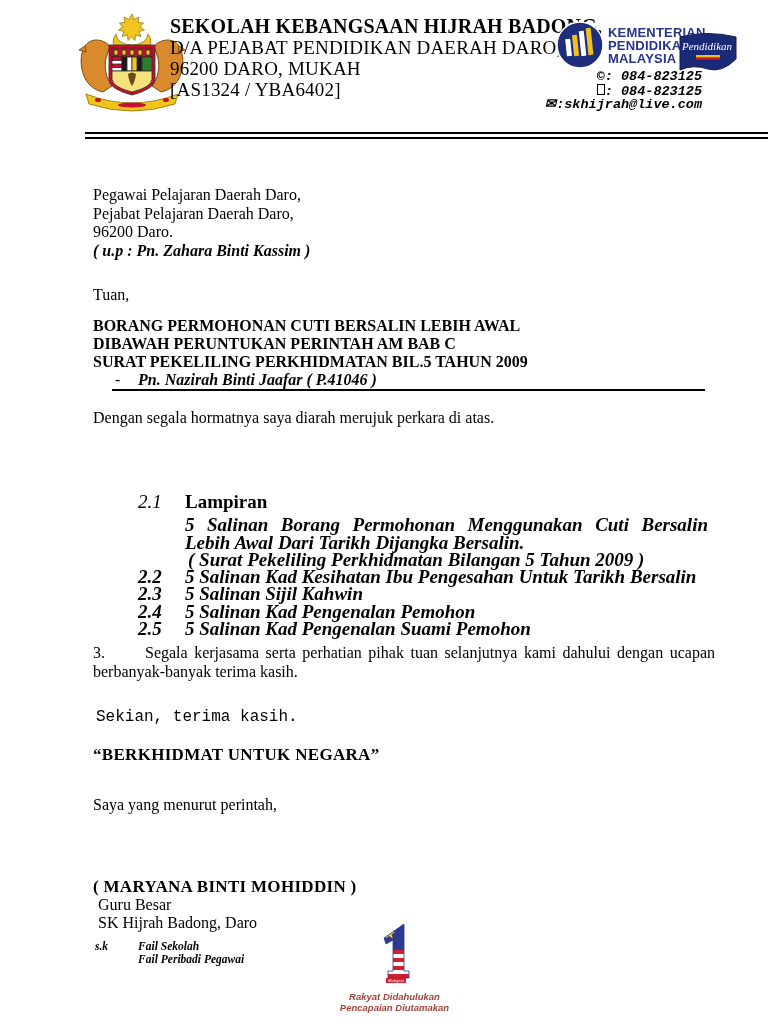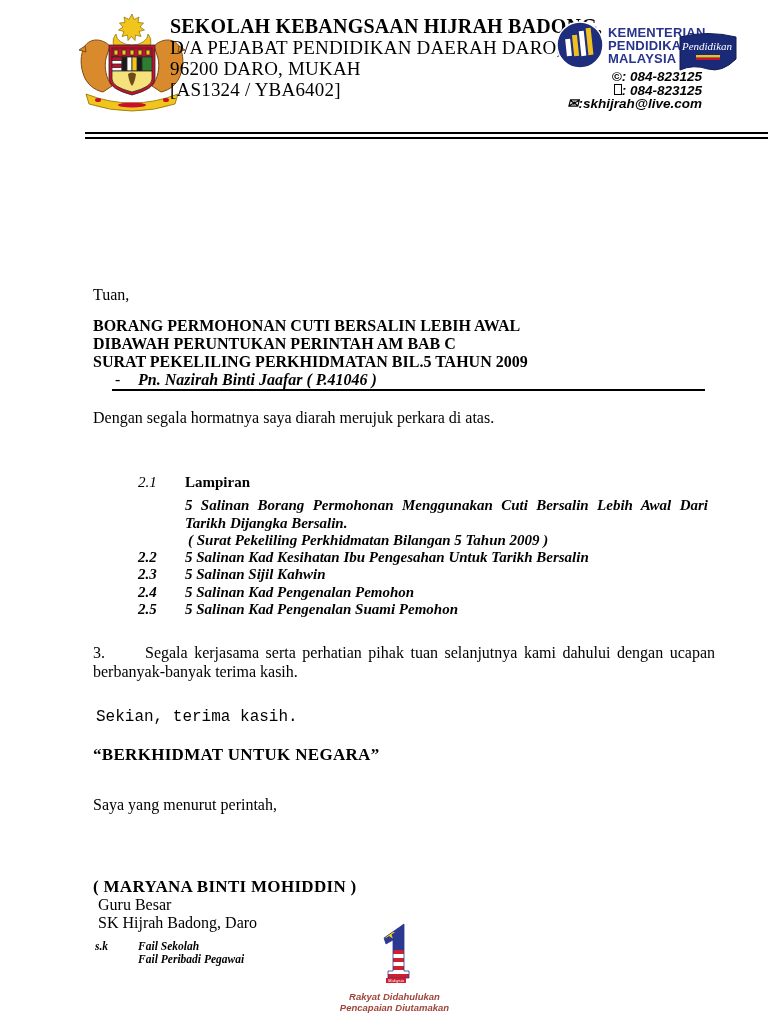--- a/index.html
+++ b/index.html
@@ -8,21 +8,21 @@
   .abs{position:absolute;}
 
   
   .school{left:170px;top:16px;line-height:21px;letter-spacing:.2px;}
   .school .l1{font-weight:bold;font-size:20px;}
   .school .l2{font-size:19px;}
   .kpm{left:556px;top:21px;display:flex;align-items:center;gap:4px;}
   .kpm-text{font-family:"Liberation Sans",sans-serif;font-weight:bold;font-size:13px;
             line-height:13px;color:#27348b;letter-spacing:.2px;}
   .contacts{top:71px;right:66px;text-align:right;
-            font-family:Liberation Sans, sans-serif;font-weight:bold;font-style:italic;
+            font-family:Liberation Mono, monospace;font-weight:bold;font-style:italic;
             font-size:13.5px;line-height:12.8px;}
   .contacts .fax-box{display:inline-block;width:6px;height:9px;border:1px solid #000;
             vertical-align:baseline;}
   .rule-double{top:132px;left:85px;width:683px;height:3px;
             border-top:2px solid #000;border-bottom:2px solid #000;}
 
   
   .ref{left:383px;top:141px;font-size:16px;line-height:19px;}
   .ref .lab{display:inline-block;width:72px;}
 
@@ -36,21 +36,21 @@
   .subject .officer{font-style:italic;}
   .subject .dash{display:inline-block;width:23px;text-align:left;margin-left:22px;font-weight:normal;}
   .subject-underline{top:389px;left:112px;width:593px;height:2px;background:#000;}
 
   .bodytext{font-size:16px;line-height:19px;}
   .para1{left:93px;top:408px;}
   .para2{left:93px;top:442px;width:620px;text-align:justify;}
   .hang{display:inline-block;width:52px;}
   .para3{left:93px;top:643px;width:622px;text-align:justify;}
 
-  .attachments{left:93px;top:474px;width:620px;font-size:15px;line-height:17.3px;}
+  .attachments{left:93px;top:493px;width:620px;font-size:19px;line-height:17.3px;}
   .att-num{display:inline-block;width:47px;margin-left:45px;font-style:italic;}
   .att-row.bi,.att-row.bi .att-num{font-weight:bold;font-style:italic;}
   .att-label{font-weight:bold;}
   .att-text{margin-left:92px;width:523px;font-weight:bold;font-style:italic;text-align:justify;margin-top:6px;}
   .att-note{margin-left:95px;font-weight:bold;font-style:italic;}
 
   .sekian{left:96px;top:708px;font-size:16px;font-family:Liberation Mono, monospace;}
   .motto{left:93px;top:745px;font-size:17px;font-weight:bold;letter-spacing:.3px;}
   .signoff{left:93px;top:796px;font-size:16px;}
 
@@ -145,20 +145,26 @@
 
   <div class="abs contacts">
     <div><span>©</span><span>: 084-823125</span></div>
     <div><span class="fax-box"></span><span>: 084-823125</span></div>
     <div><span>✉</span><span>:skhijrah@live.com</span></div>
   </div>
 
   <div class="abs rule-double"></div>
 
 
+  <div class="abs recipient">
+    <div>Pegawai Pelajaran Daerah Daro,</div>
+    <div>Pejabat Pelajaran Daerah Daro,</div>
+    <div>96200 Daro.</div>
+    <div class="attn">( u.p : Pn. Zahara Binti Kassim )</div>
+  </div>
 
   <div class="abs salutation">Tuan,</div>
 
   <div class="abs subject">
     <div>BORANG PERMOHONAN CUTI BERSALIN LEBIH AWAL</div>
     <div>DIBAWAH PERUNTUKAN PERINTAH AM BAB C</div>
     <div>SURAT PEKELILING PERKHIDMATAN BIL.5 TAHUN 2009</div>
     <div><span class="dash">-</span><span class="officer">Pn. Nazirah Binti Jaafar ( P.41046 )</span></div>
   </div>
   <div class="abs subject-underline"></div>

